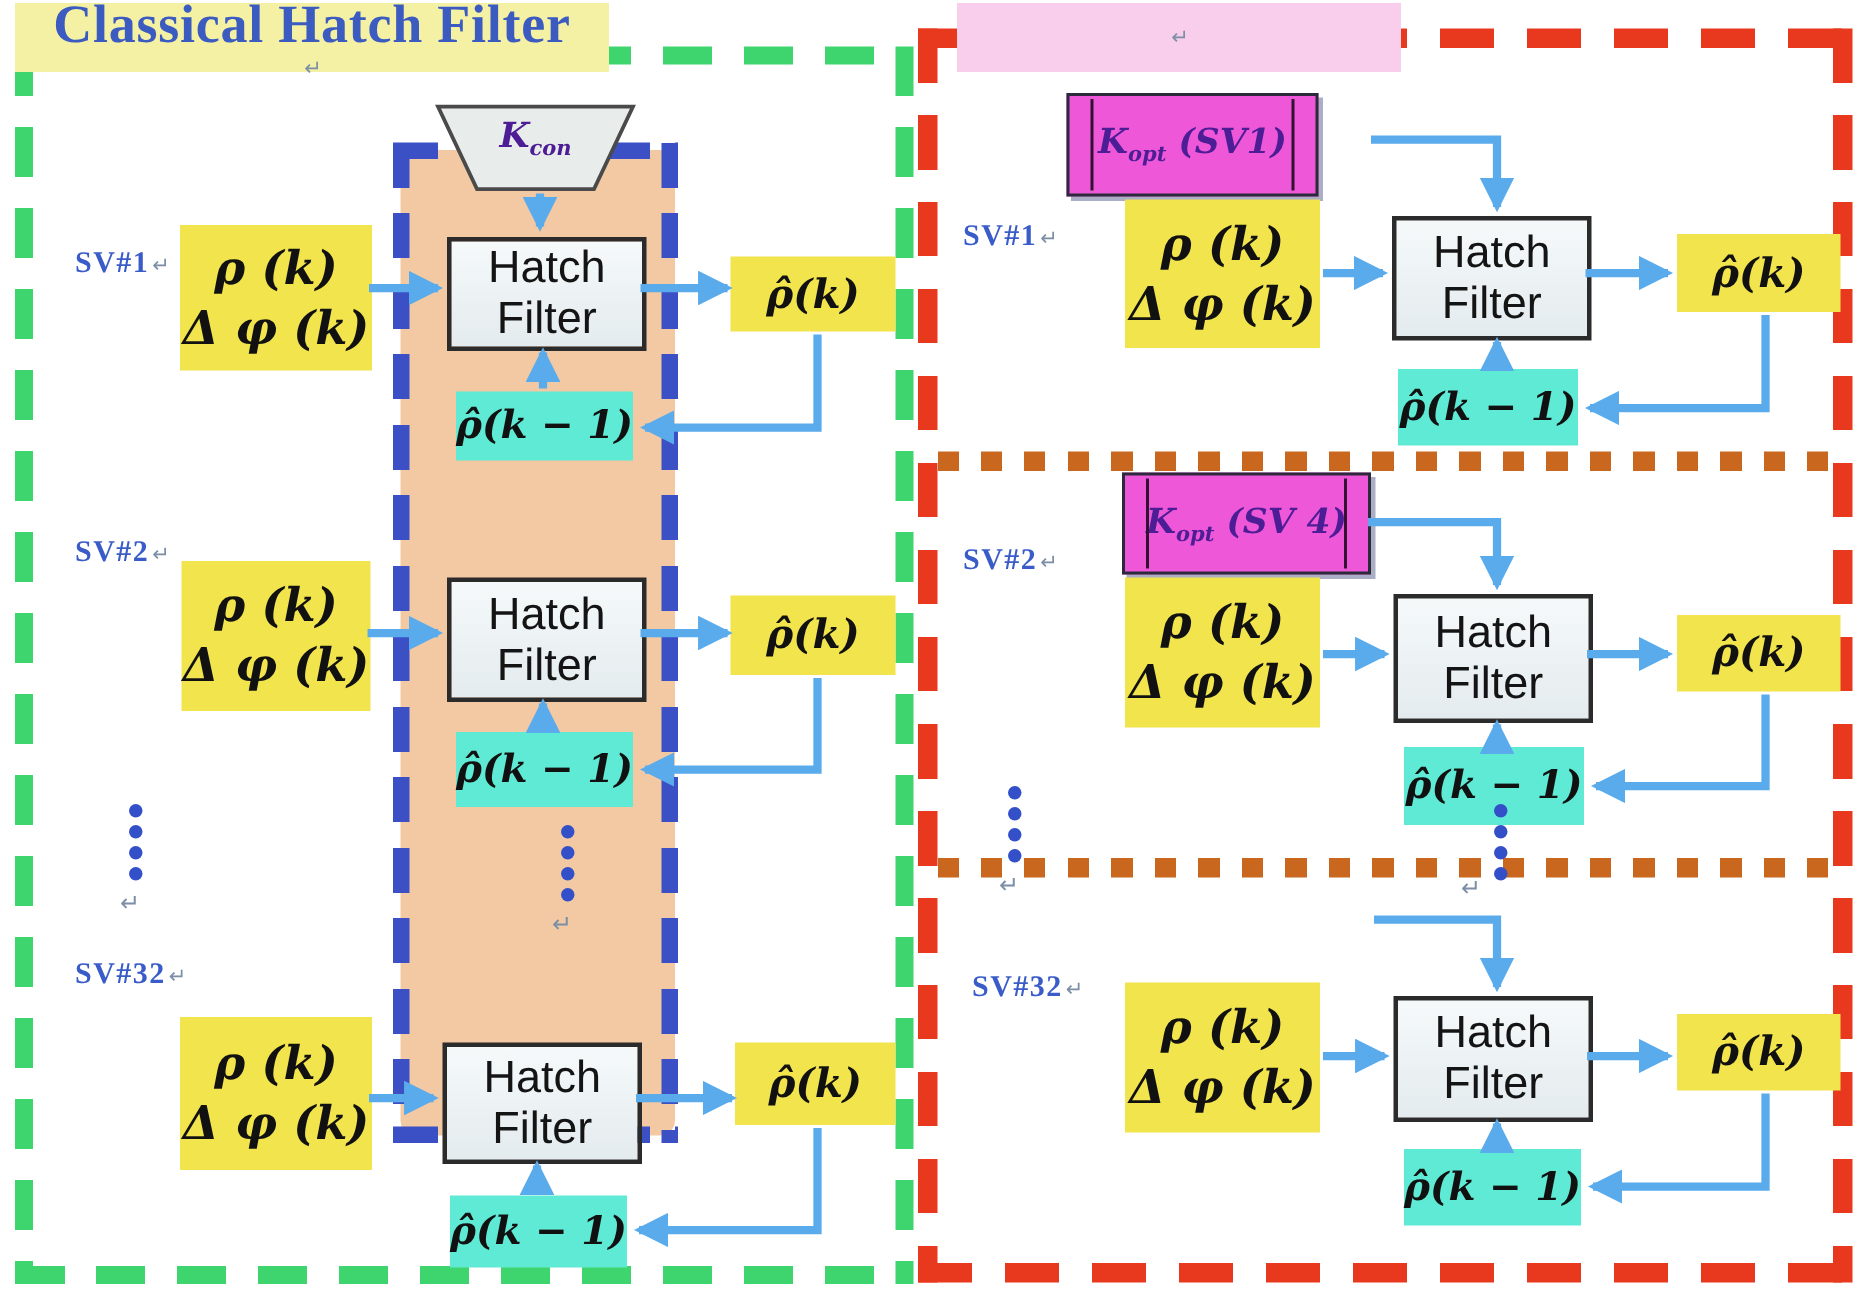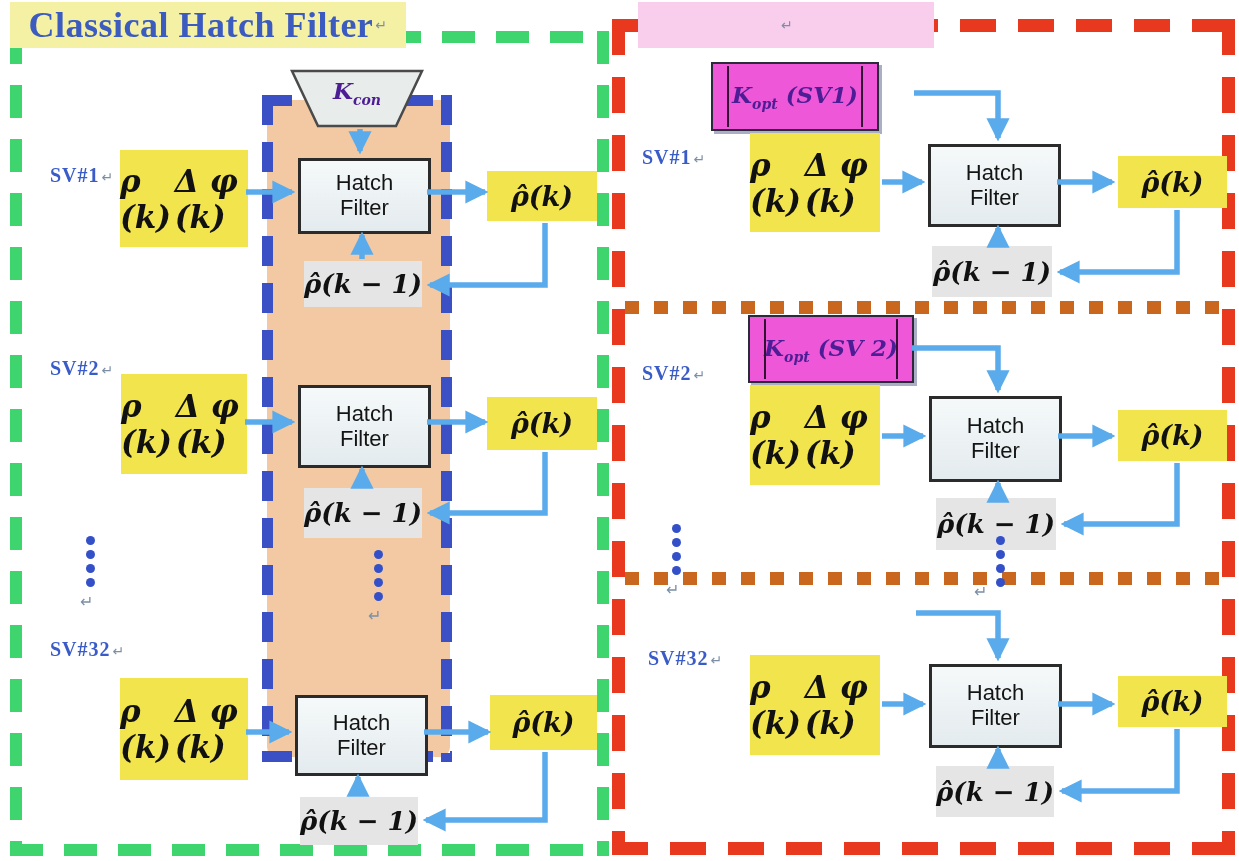--- a/index.html
+++ b/index.html
@@ -11,35 +11,35 @@
   .g-v{width:12px;background:repeating-linear-gradient(180deg,#3ed46e 0 33px,transparent 33px 54px);}
   .r-h{height:13px;background:repeating-linear-gradient(90deg,#e8391f 0 36px,transparent 36px 58px);}
   .r-v{width:13px;background:repeating-linear-gradient(180deg,#e8391f 0 36px,transparent 36px 58px);}
   .b-h{height:11px;background:repeating-linear-gradient(90deg,#3b50c4 0 30px,transparent 30px 47px);z-index:3;}
   .b-v{width:11px;background:repeating-linear-gradient(180deg,#3b50c4 0 30px,transparent 30px 47px);z-index:3;}
   .sep{height:13px;background:repeating-linear-gradient(90deg,#c8671d 0 14px,transparent 14px 29px);z-index:3;}
   .border-seg{z-index:3;}
   
   .box{position:absolute;display:flex;align-items:center;justify-content:center;z-index:4;}
   .ybox{background:#f2e44c;}
-  .gbox{background:#e5e5e5;}
-  .inbox{flex-direction:row;gap:4px;}
+  .gbox{background:#5eead4;}
+  .inbox{flex-direction:column;gap:4px;}
   .hatch{background:linear-gradient(180deg,#f5f9fa 0%,#e4ebee 100%);border:3px solid #2b2b2b;
-         font-family:"Liberation Sans",sans-serif;font-size:22px;line-height:1.12;color:#141414;
+         font-family:"Liberation Sans",sans-serif;font-size:30px;line-height:1.12;color:#141414;
          text-align:center;font-weight:400;}
   .kopt{background:#ee58d8;border:2px solid #2a2a3a;box-shadow:3px 3px 0 rgba(100,110,150,.55);}
   .kopt::before,.kopt::after{content:"";position:absolute;top:2px;bottom:2px;width:2px;background:#331133;}
   .kopt::before{left:14px;} .kopt::after{right:14px;}
   .formula{font-family:"DejaVu Serif",serif;font-style:italic;font-weight:bold;color:#111;}
   .f31{font-size:31px;} .f27{font-size:27px;} .f26{font-size:26px;}
   .klab{font-family:"DejaVu Serif",serif;font-style:italic;font-weight:bold;font-size:23px;color:#4c1d95;}
   .klab sub{font-size:14px;font-style:italic;}
   
   .title{position:absolute;z-index:6;display:flex;align-items:center;justify-content:center;
-         font-weight:bold;font-size:36px;letter-spacing:.5px;}
+         font-weight:bold;font-size:36px;letter-spacing:.5px;flex-direction:column;}
   .svlab{position:absolute;z-index:4;font-weight:bold;font-size:20px;color:#3a5cc8;letter-spacing:1px;}
   .ret{color:#7d8fa6;font-size:14px;font-weight:normal;margin-left:2px;}
   .retmark{position:absolute;z-index:5;color:#7d8fa6;font-size:16px;}
   
   #orange-panel{position:absolute;left:267px;top:100px;width:183px;height:657px;background:#f2c9a3;
                 border-radius:10px;z-index:1;}
   
   .dots{position:absolute;z-index:5;display:flex;flex-direction:column;gap:5px;}
   .dots i{width:9px;height:9px;border-radius:50%;background:#3350c8;}
   
@@ -171,21 +171,21 @@
       </div>
   </div>
   <div class="box ybox" style="left:1118px;top:156px;width:109px;height:52px;">
     <span class="formula f27">ρ̂(k)</span>
   </div>
   <div class="box gbox" style="left:932px;top:246px;width:120px;height:51px;">
     <span class="formula f26">ρ̂(k − 1)</span>
   </div>
 
   <div class="box kopt" style="left:748px;top:315px;width:162px;height:64px;">
-    <span class="klab"><span>K</span><sub>opt</sub> <span>(SV 2)</span></span>
+    <span class="klab"><span>K</span><sub>opt</sub> <span>(SV 4)</span></span>
   </div>
   <div class="svlab" style="left:642px;top:362px;"><span>SV#2</span><span class="ret">↵</span></div>
   <div class="box ybox inbox" style="left:750px;top:385px;width:130px;height:100px;">
     <div class="formula f31">ρ (k)</div>
     <div class="formula f31">Δ φ (k)</div>
   </div>
   <div class="box hatch" style="left:929px;top:396px;width:127px;height:80px;">
     <div>
         <div>Hatch</div>
         <div>Filter</div>

